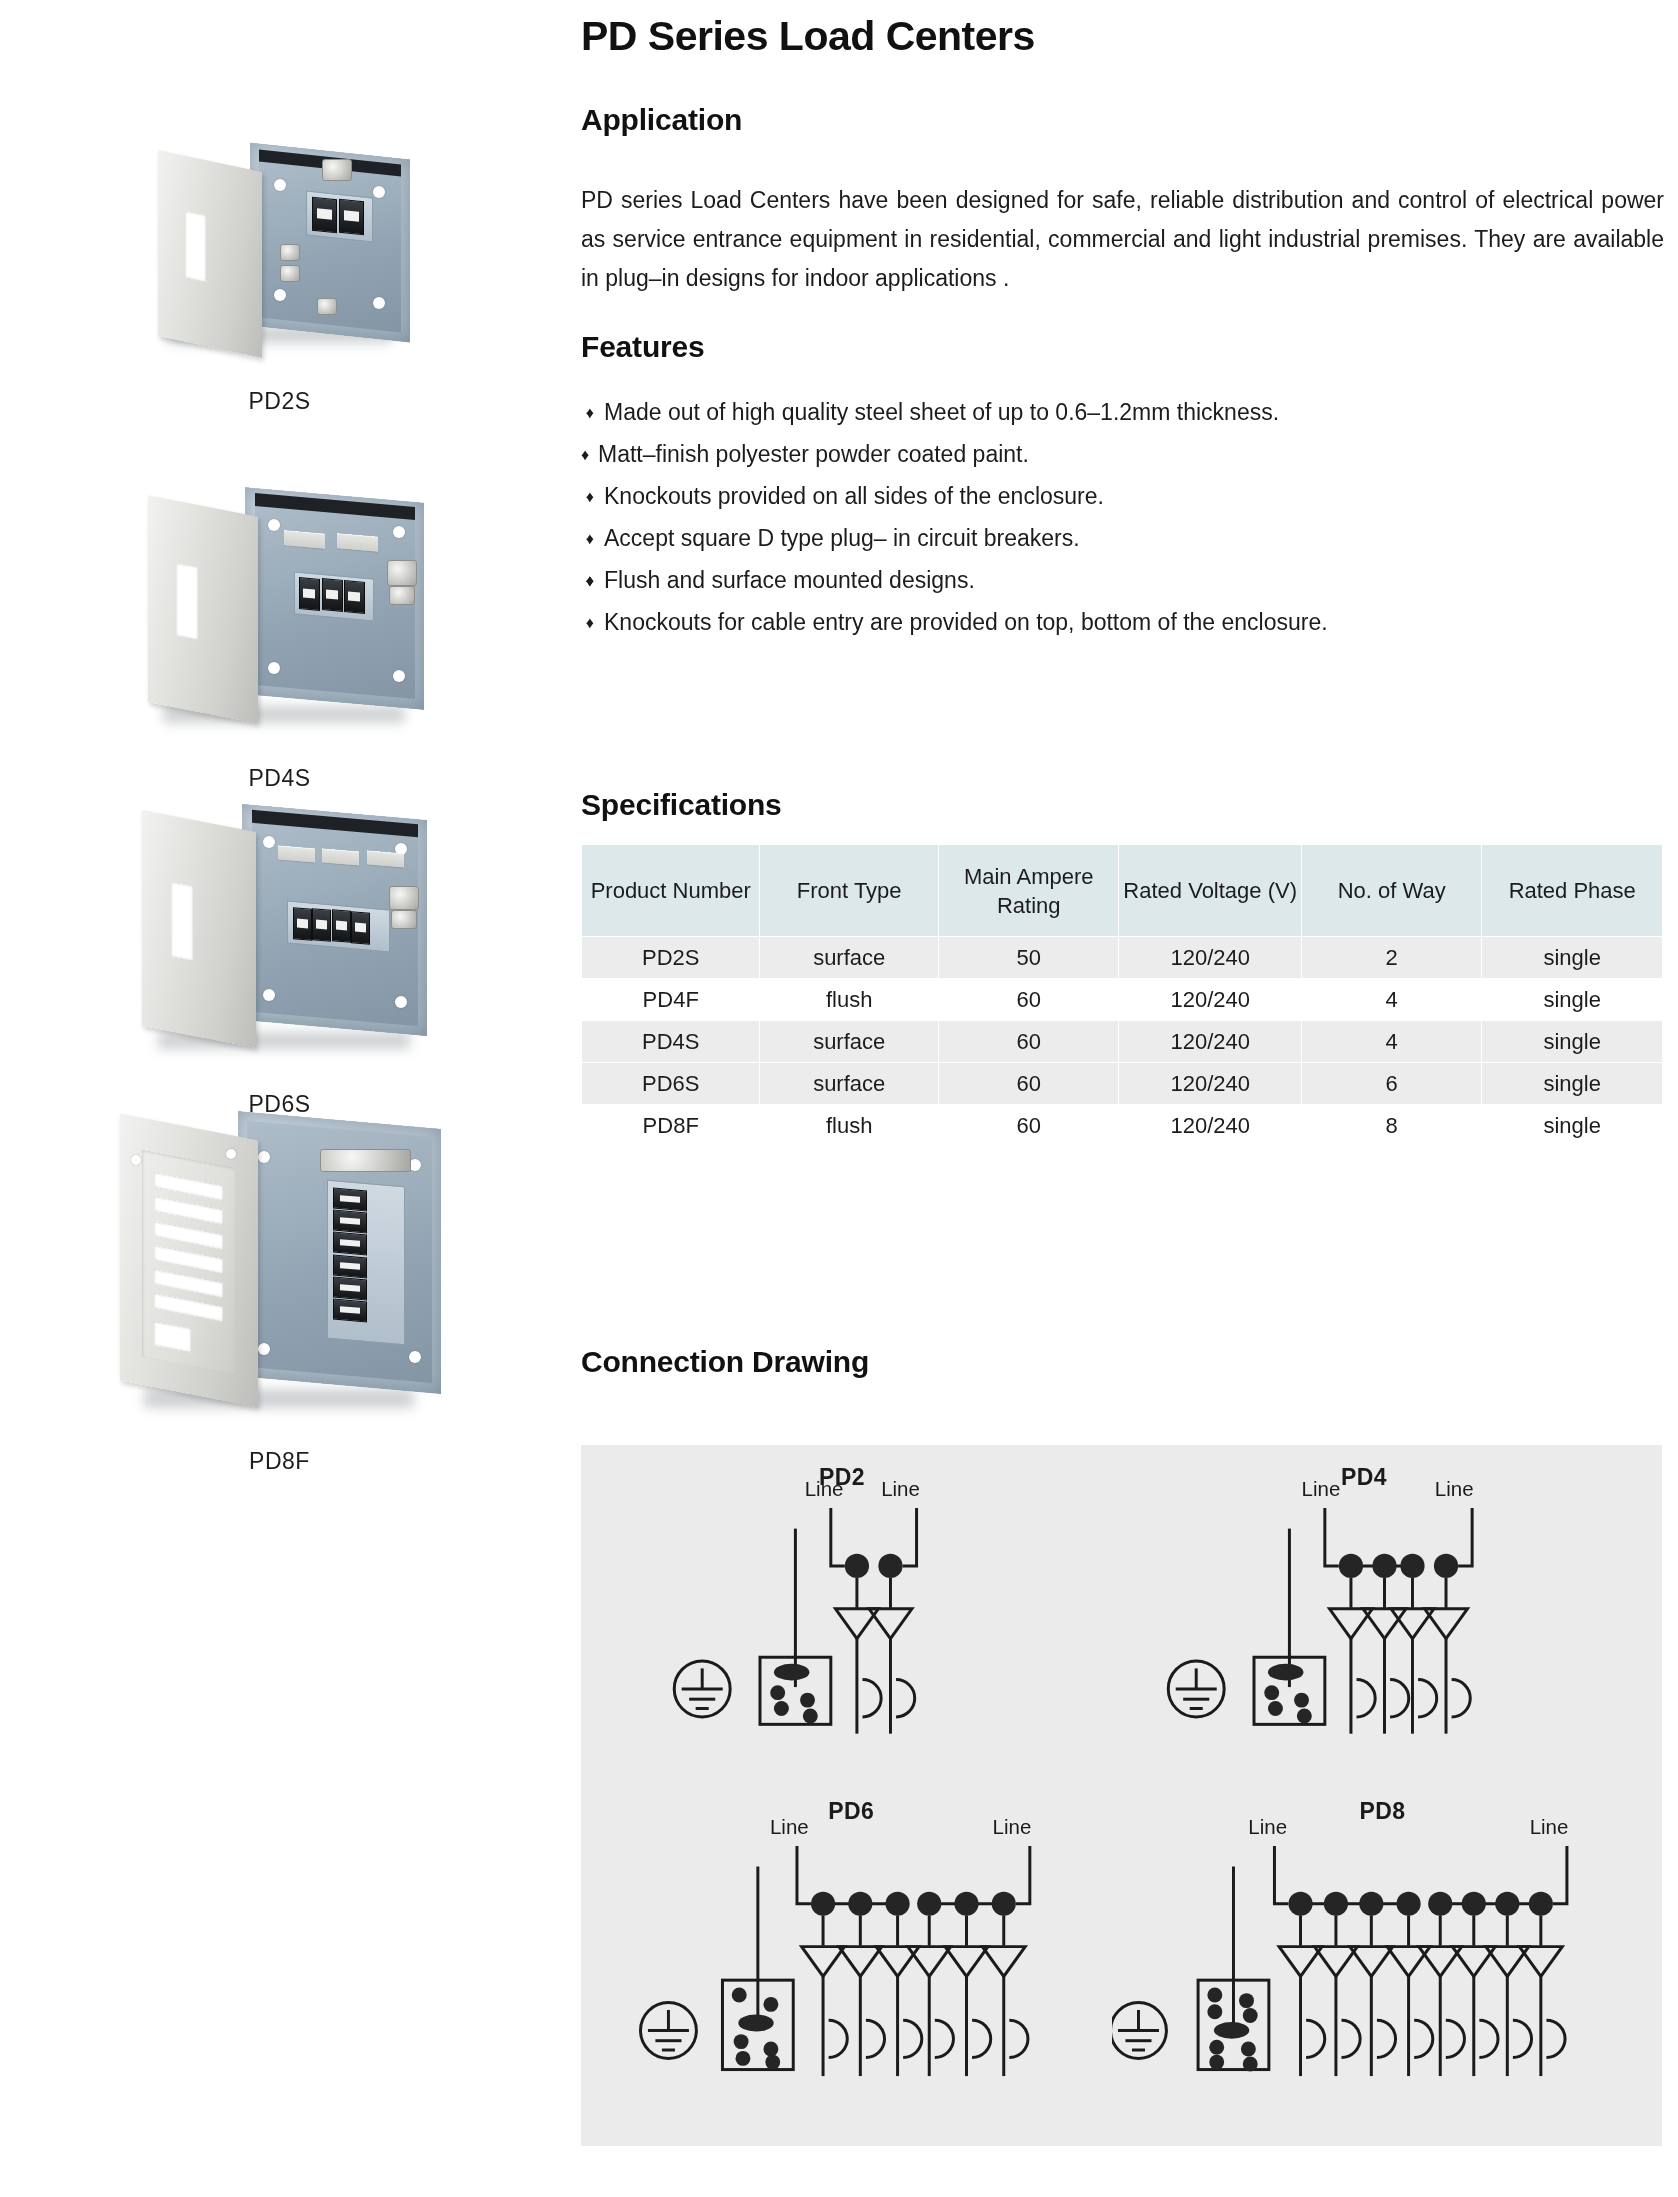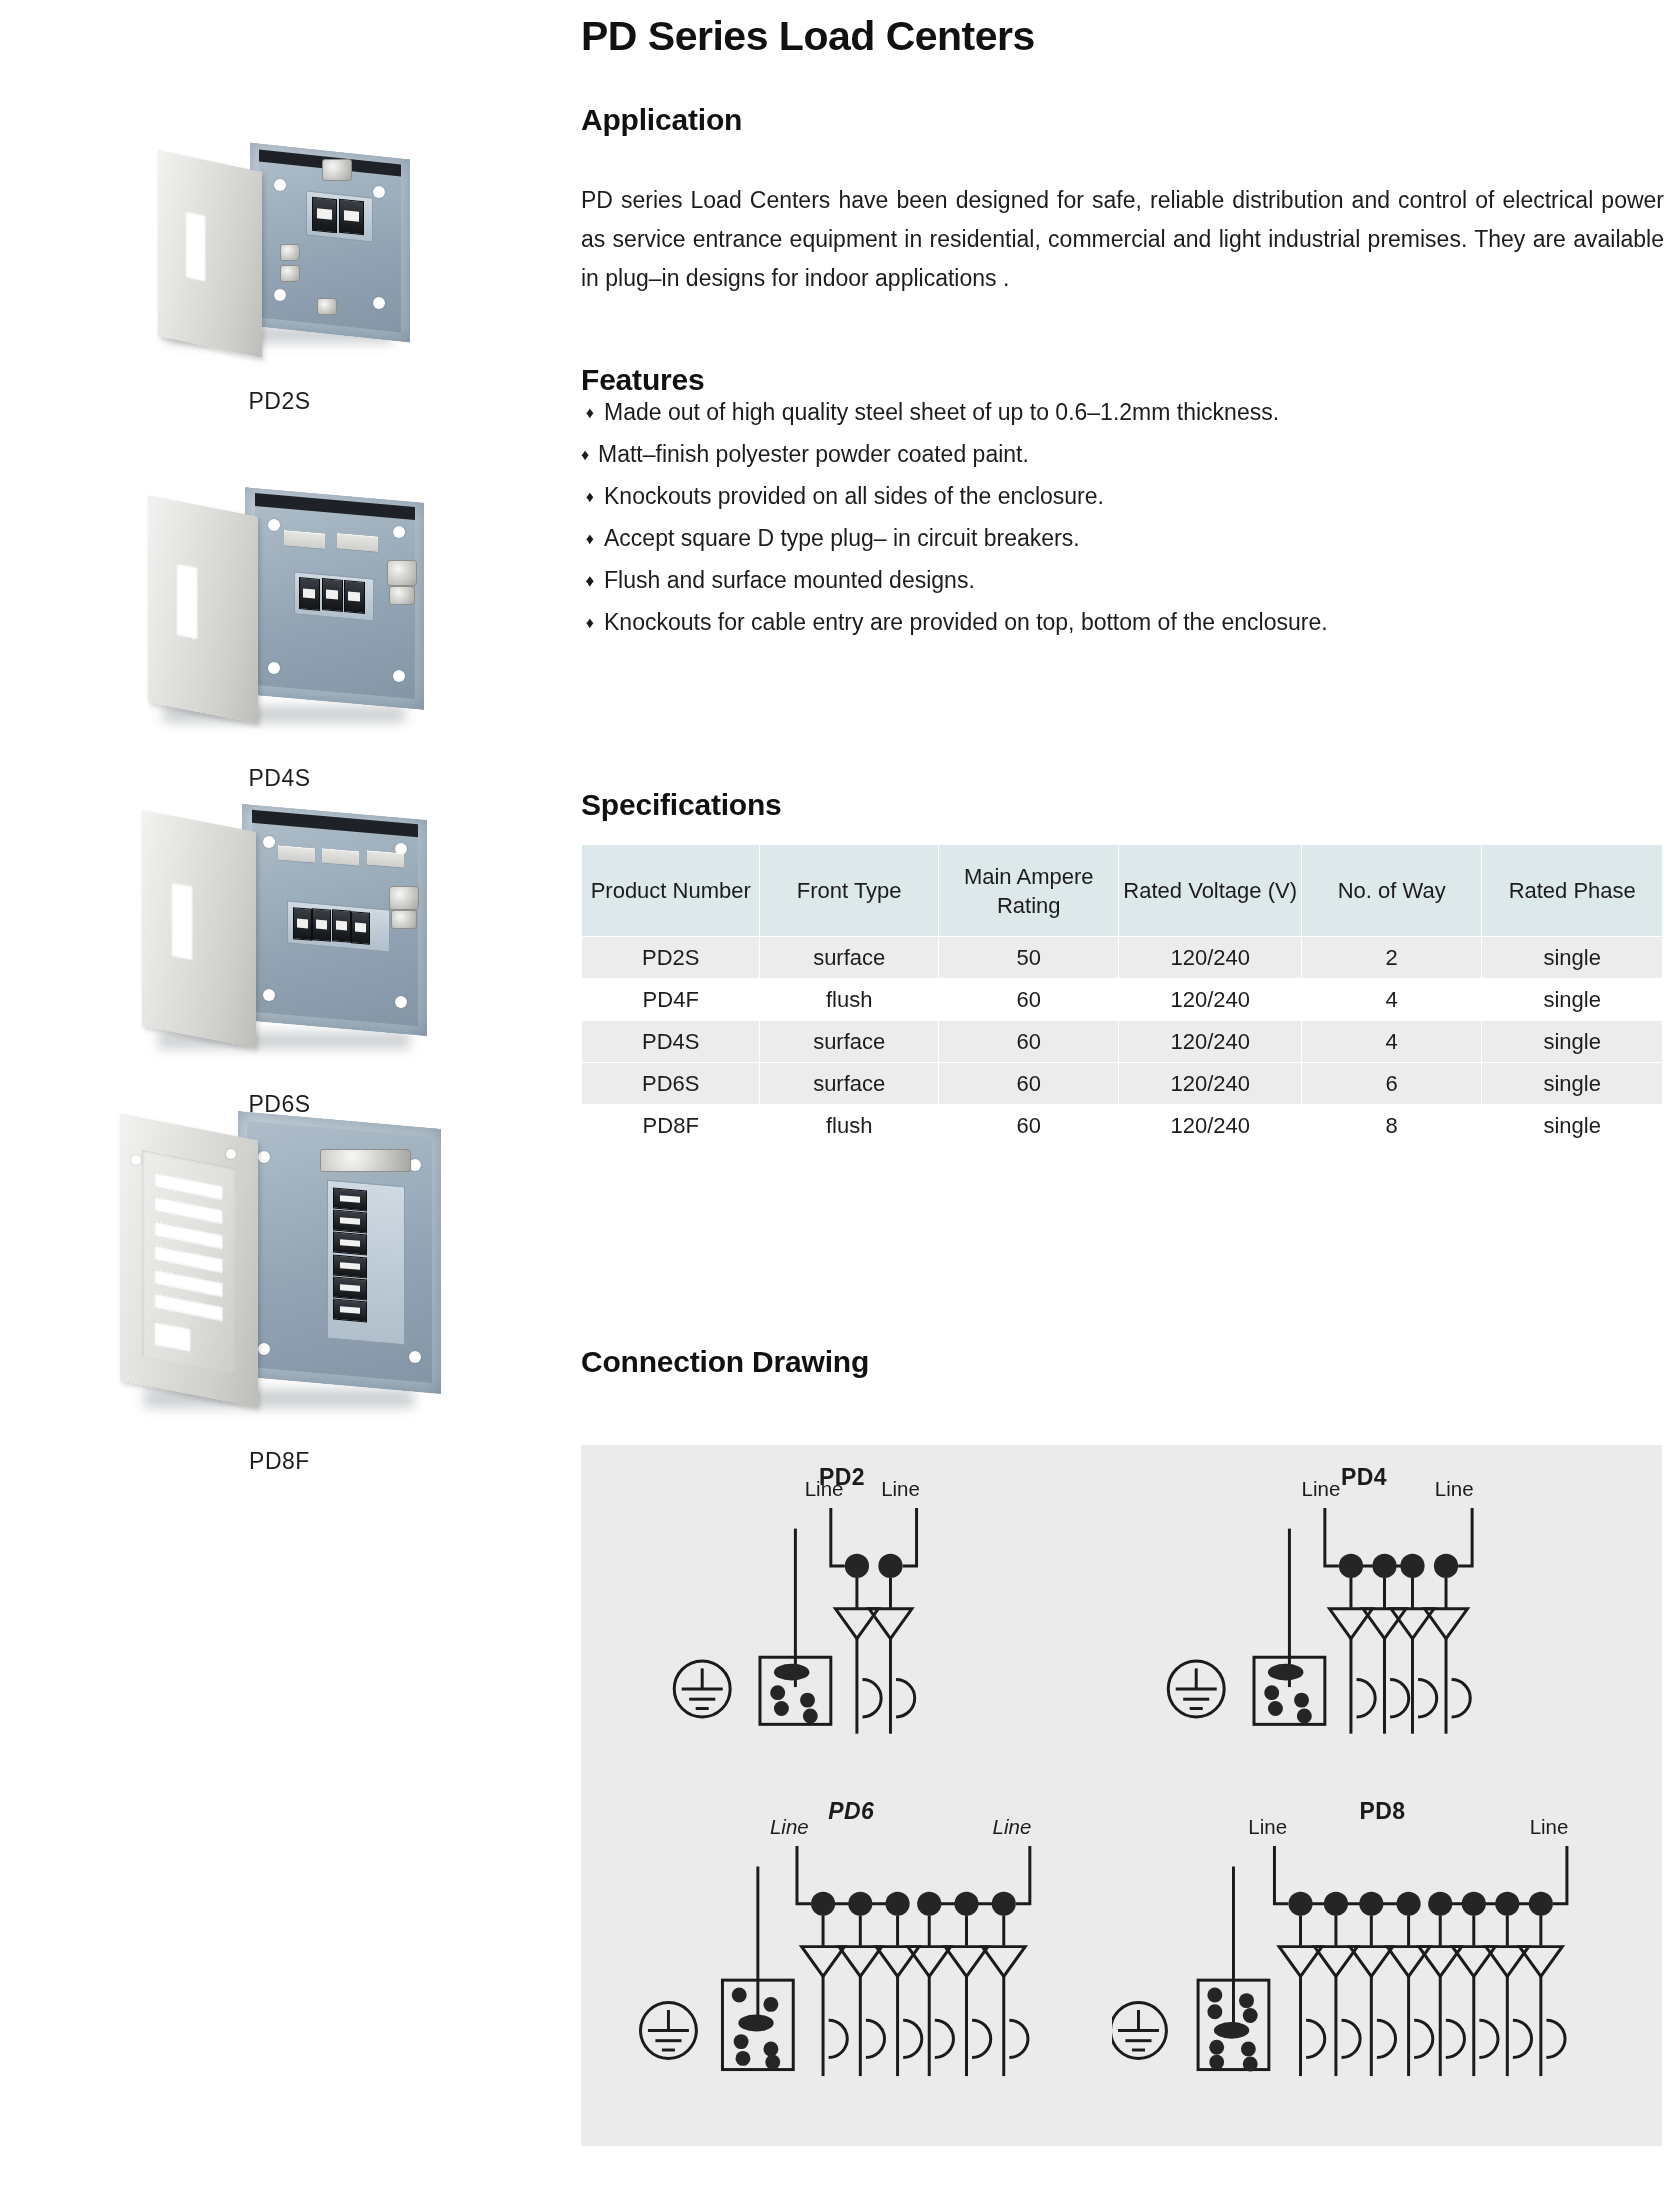--- a/index.html
+++ b/index.html
@@ -371,21 +371,21 @@
 
 </div>
 
 <div class="content">
 
   <h1 class="title">PD Series Load Centers</h1>
 
   <h2 class="section" style="top:103px;">Application</h2>
   <p class="app-text">PD series Load Centers have been designed for safe, reliable distribution and control of electrical power as service entrance equipment in residential, commercial and light industrial premises. They are available in plug–in designs for indoor applications .</p>
 
-  <h2 class="section" style="top:363px;">Features</h2>
+  <h2 class="section" style="top:330px;">Features</h2>
 
   <ul class="features-list">
     <li><span class="bullet">♦</span><span>Made out of high quality steel sheet of up to 0.6–1.2mm thickness.</span></li>
     <li class="tight"><span class="bullet">♦</span><span>Matt–finish polyester powder coated paint.</span></li>
     <li><span class="bullet">♦</span><span>Knockouts provided on all sides of the enclosure.</span></li>
     <li><span class="bullet">♦</span><span>Accept square D type plug– in circuit breakers.</span></li>
     <li><span class="bullet">♦</span></li>
     <li><span class="bullet">♦</span></li>
     <li><span class="bullet">♦</span><span>Flush and surface mounted designs.</span></li>
     <li><span class="bullet">♦</span><span>Knockouts for cable entry are provided on top, bottom of the enclosure.</span></li>
@@ -534,21 +534,21 @@
           <rect x="162" y="218" width="76" height="72"></rect>
           <ellipse cx="196" cy="234" rx="19" ry="9" fill="#252525" stroke="none"></ellipse>
           <circle cx="181" cy="256" r="8" fill="#252525" stroke="none"></circle>
           <circle cx="213" cy="264" r="8" fill="#252525" stroke="none"></circle>
           <circle cx="185" cy="273" r="8" fill="#252525" stroke="none"></circle>
           <circle cx="216" cy="281" r="8" fill="#252525" stroke="none"></circle>
         </g>
       </svg>
     </div>
 
-    <div class="diagram" style="left:9.3px;top:347px;width:522px;height:336px;font-style:italic;">
+    <div class="diagram" style="left:9.3px;top:347px;width:522px;height:336px;">
       <div class="diagram-label" style="top:5.6px;">PD6</div>
       <svg width="522" height="326" viewBox="0 0 560 350">
         <g stroke="#1b1b1b" stroke-width="3.2" fill="none">
           <line x1="180" y1="80" x2="180" y2="250"></line>
           <text class="line-lbl" x="193" y="45" fill="#1b1b1b" stroke="none">Line</text>
           <path d="M222 58 L222 120 L237 120"></path>
           <text class="line-lbl" x="432" y="45" fill="#1b1b1b" stroke="none">Line</text>
           <path d="M472 58 L472 120 L457 120"></path>
           <line x1="250" y1="120" x2="330" y2="120"></line>
           <line x1="360" y1="120" x2="444" y2="120"></line>

